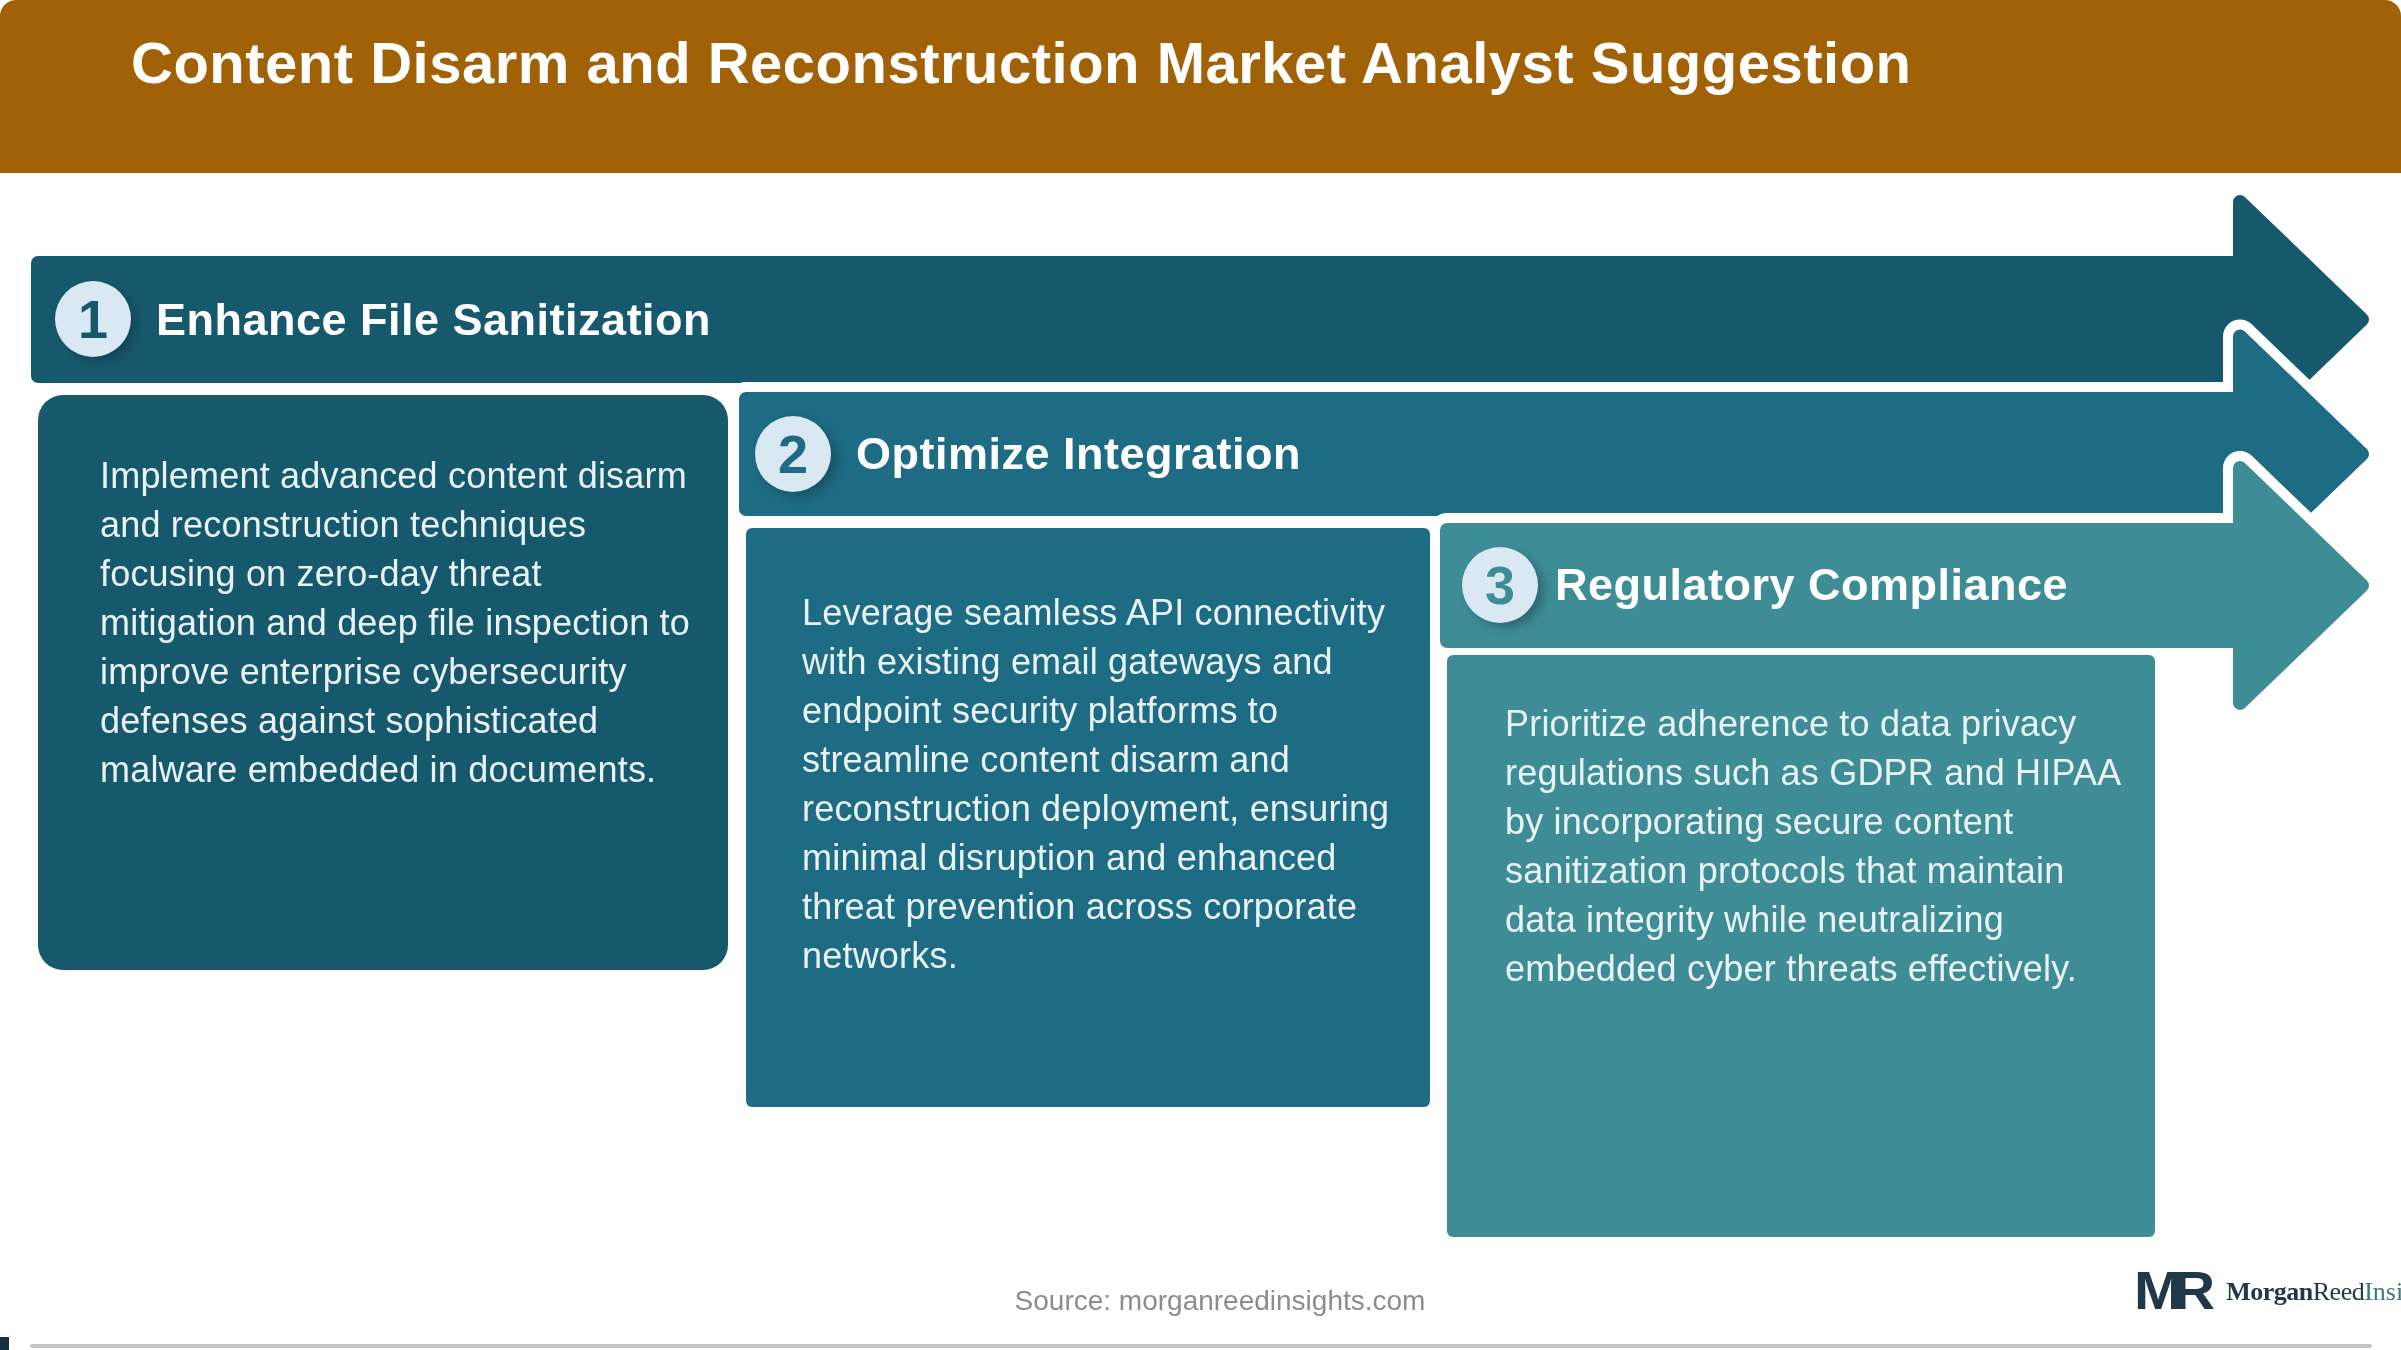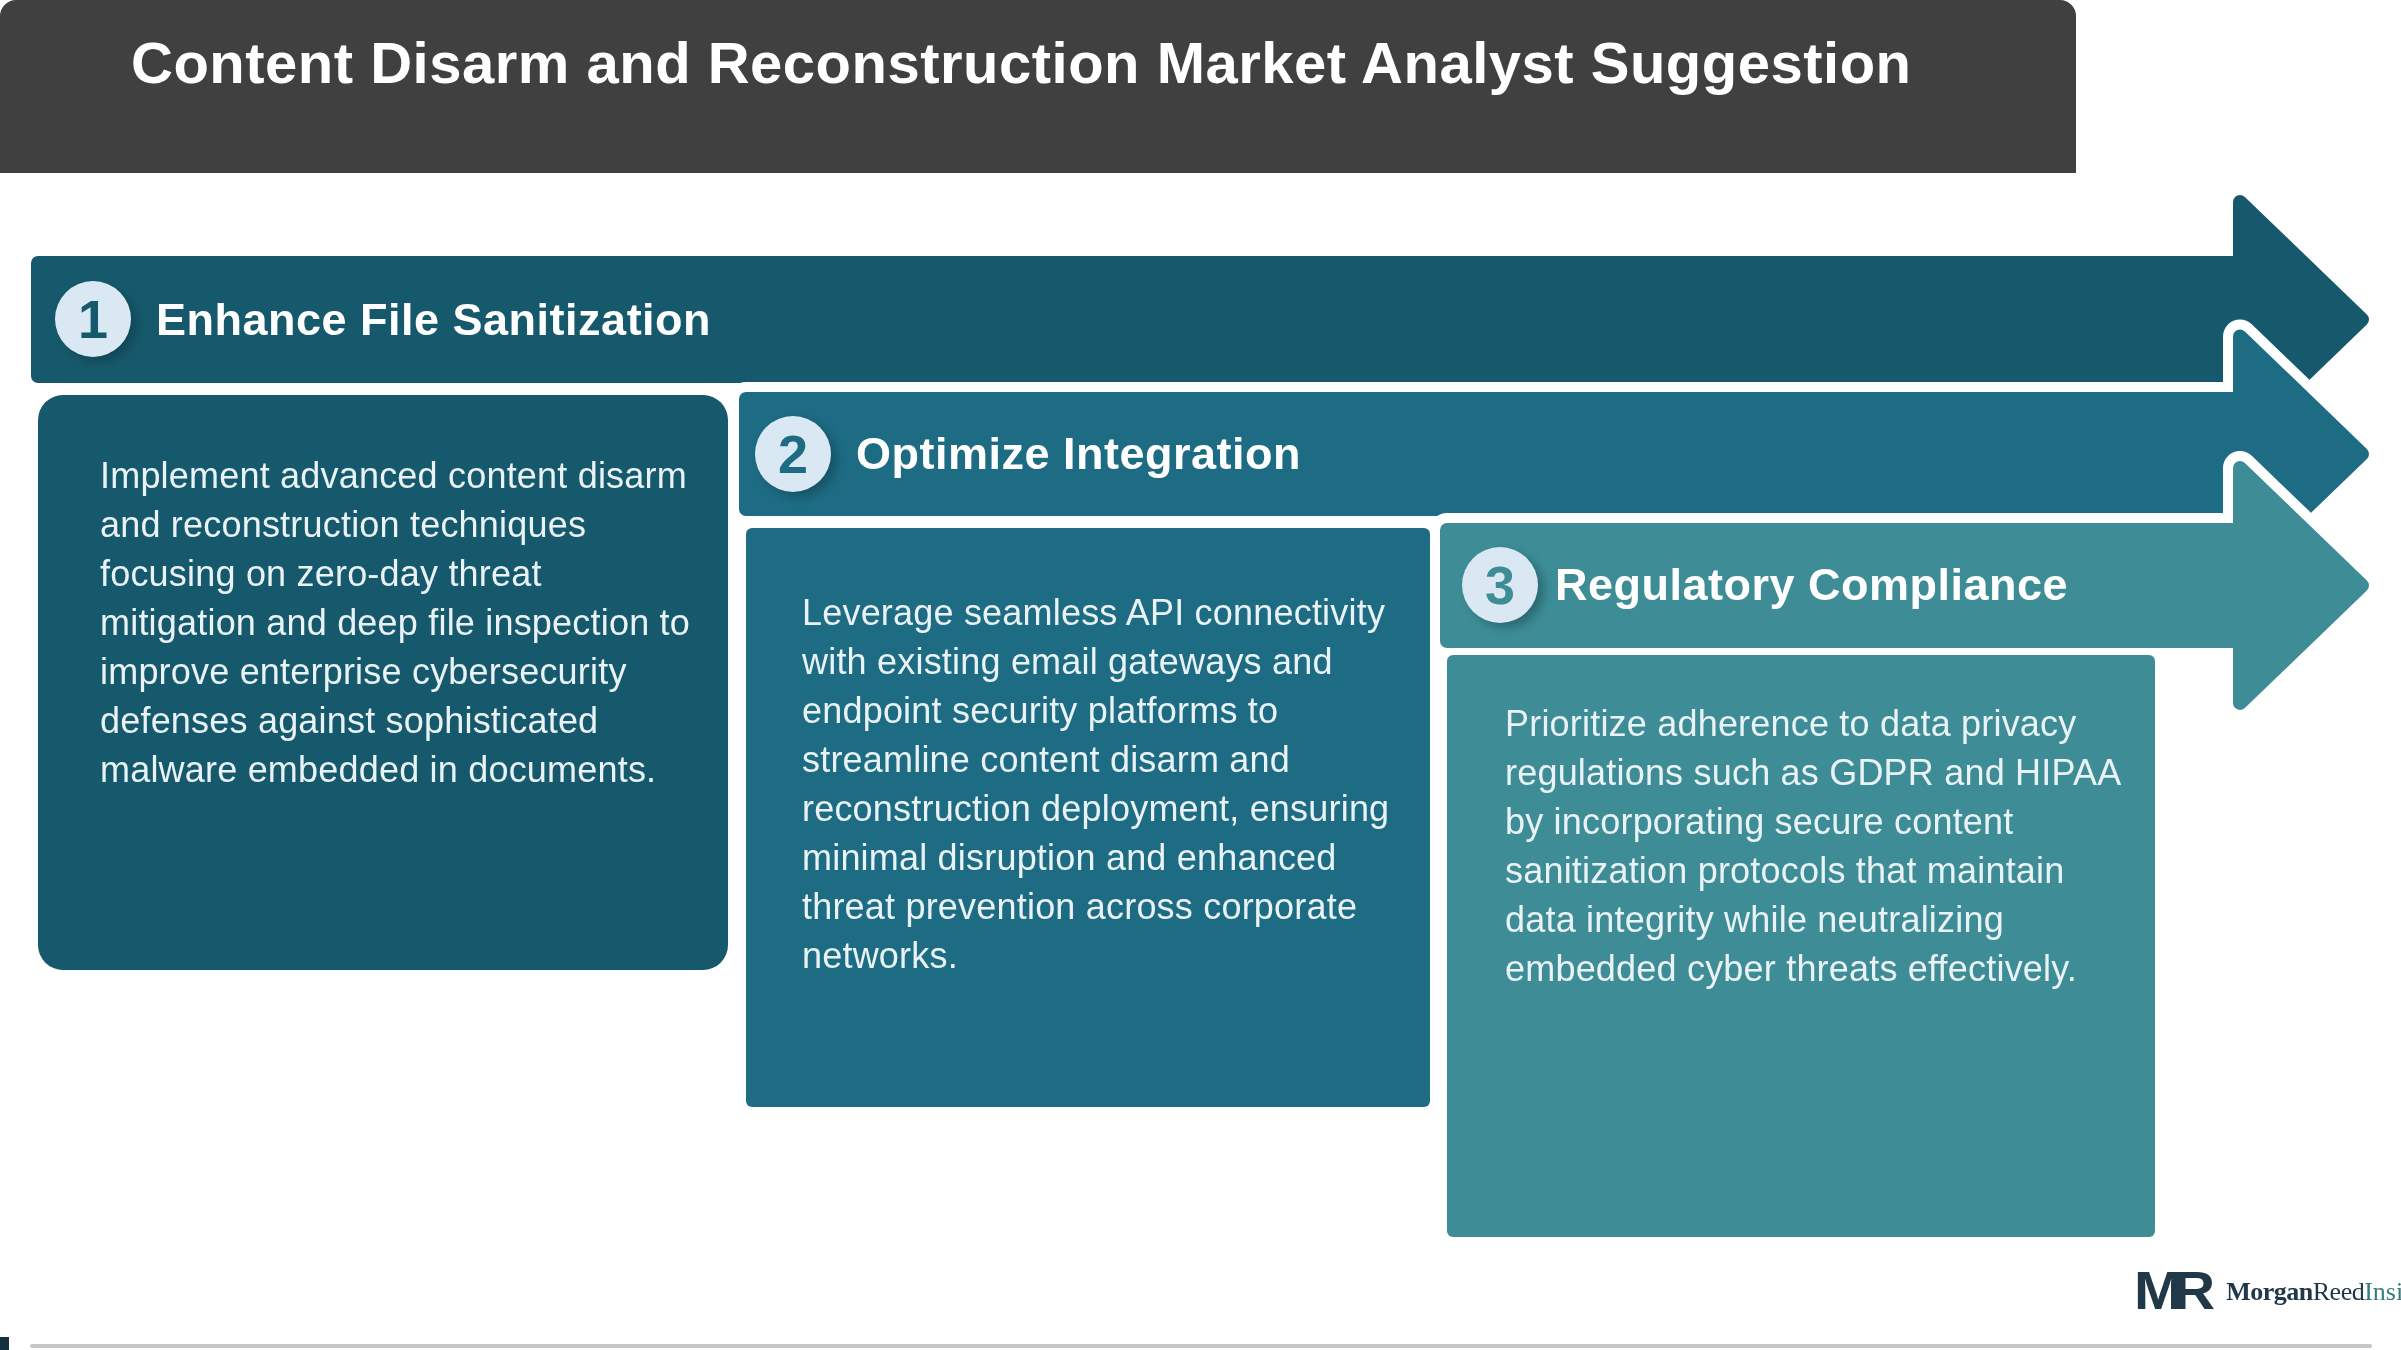--- a/index.html
+++ b/index.html
@@ -5,22 +5,22 @@
   html,body{margin:0;padding:0;background:#ffffff;}
   .canvas{
     position:relative;
     width:2401px;height:1350px;
     background:#ffffff;
     overflow:hidden;
     font-family:"Liberation Sans",sans-serif;
   }
   
   .header{
-    position:absolute;left:0;top:0;width:2076px;height:173px;
-    background:#404040;
+    position:absolute;left:0;top:0;width:2401px;height:173px;
+    background:#a16207;
     border-radius:16px 16px 0 0;
   }
   .page-title{
     position:absolute;left:131px;top:32px;
     font-size:58px;line-height:62px;font-weight:700;color:#ffffff;
     white-space:nowrap;letter-spacing:0.5px;
   }
   
   .arrow-layer{position:absolute;left:0;top:0;width:2401px;height:1350px;}
   
@@ -124,20 +124,21 @@
     <span class="num">2</span>
   </div>
   <div class="badge s3">
     <span class="num">3</span>
   </div>
 
   <div class="step-title s2">Optimize Integration</div>
   <div class="step-title s1">Enhance File Sanitization</div>
   <div class="step-title s3">Regulatory Compliance</div>
 
+  <div class="source-text">Source: morganreedinsights.com</div>
 
   <div class="logo">
     <div class="logo-mark">MR</div>
     <div class="logo-text">
       <div class="logo-line1"><span class="b">Morgan</span><span>Reed</span></div>
       <div class="logo-line2">Insights</div>
     </div>
   </div>
 
   <div class="bottom-line"></div>

